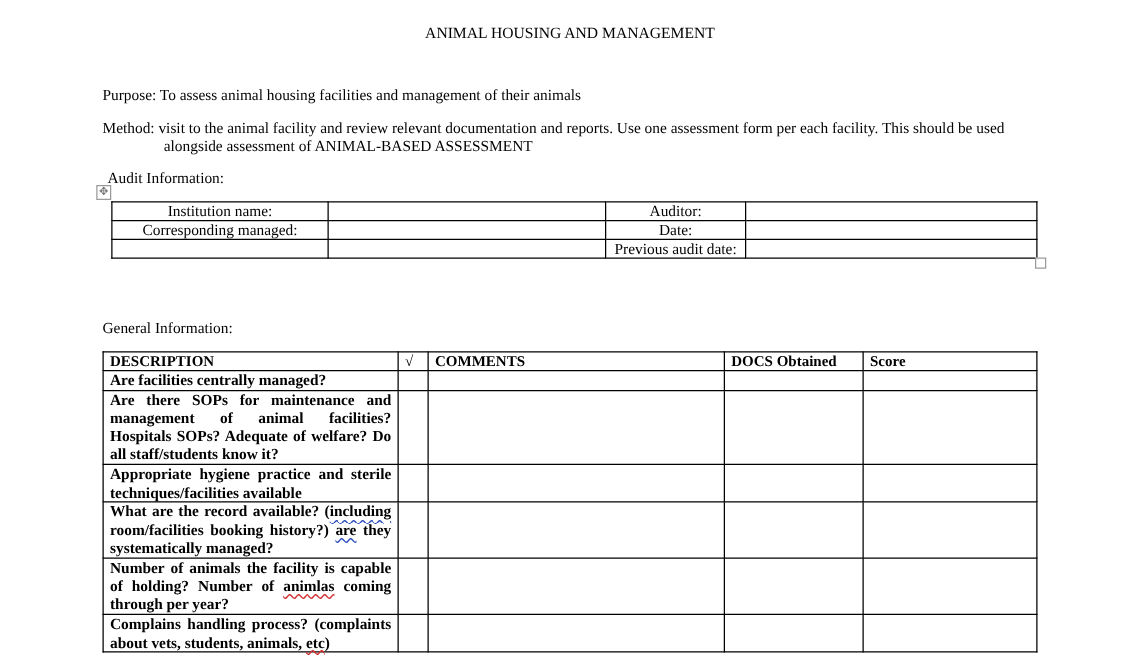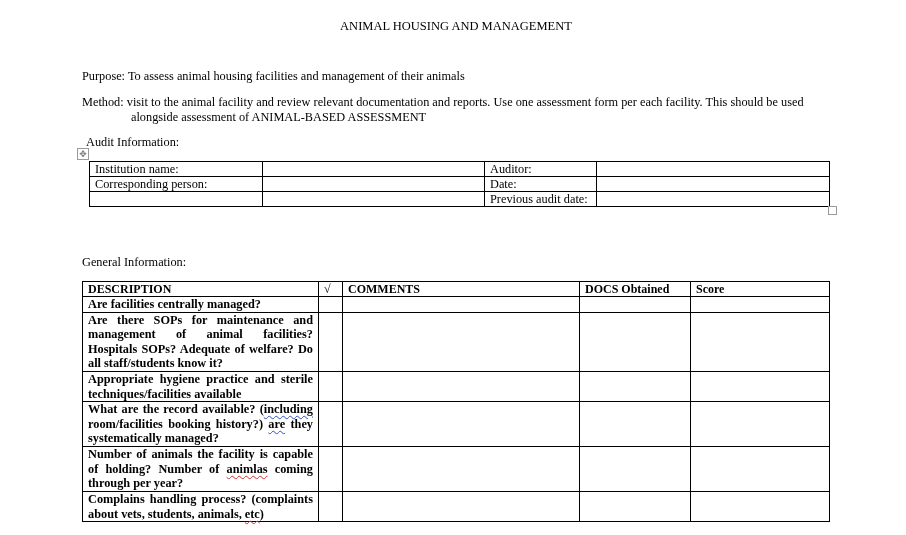--- a/index.html
+++ b/index.html
@@ -12,21 +12,21 @@
   #method2 { left:131px; top:110px; }
   #audit-label { left:86px; top:135px; }
   #move-handle { left:77px; top:148px; width:10px; height:10px; border:1px solid #9a9a9a;
                  font-size:9px; line-height:10px; text-align:center; color:#777; font-family:"DejaVu Sans", sans-serif; }
   #resize-handle { left:828px; top:206px; width:7px; height:7px; border:1px solid #9a9a9a; background:#fff; }
   #general-label { left:82px; top:255px; }
 
   table { border-collapse:collapse; position:absolute; table-layout:fixed; }
   td, th { border:1px solid #000; padding:0 5px; vertical-align:top; font-weight:normal; }
   #audit-table { left:89px; top:161px; width:740px; }
-  #audit-table td { height:14px; line-height:14px; padding:0 5px; }
+  #audit-table td { height:14px; line-height:14px; padding:0 5px;text-align:center; }
 
   #general-table { left:82px; top:281px; width:747px; }
   #general-table th { height:14px; line-height:14px; font-weight:bold; text-align:left; font-size:12px; }
   #general-table td { line-height:14.6px; }
   #general-table td.desc { text-align:justify; text-align-last:left; padding:0 5px 0 5px;font-weight:bold; }
   .spell { text-decoration: underline wavy; text-decoration-thickness:1px; text-underline-offset:2px; }
   .spell-red { text-decoration-color:#d03030; }
   .spell-blue { text-decoration-color:#3050c0; }
 </style>
 </head>
@@ -48,21 +48,21 @@
       <col style="width:233px">
     </colgroup>
   <tbody>
       <tr>
     <td>Institution name:</td>
     <td></td>
     <td>Auditor:</td>
     <td></td>
   </tr>
   <tr>
-    <td>Corresponding person:</td>
+    <td>Corresponding managed:</td>
     <td></td>
     <td>Date:</td>
     <td></td>
   </tr>
   <tr>
     <td></td>
     <td></td>
     <td>Previous audit date:</td>
     <td></td>
   </tr>

